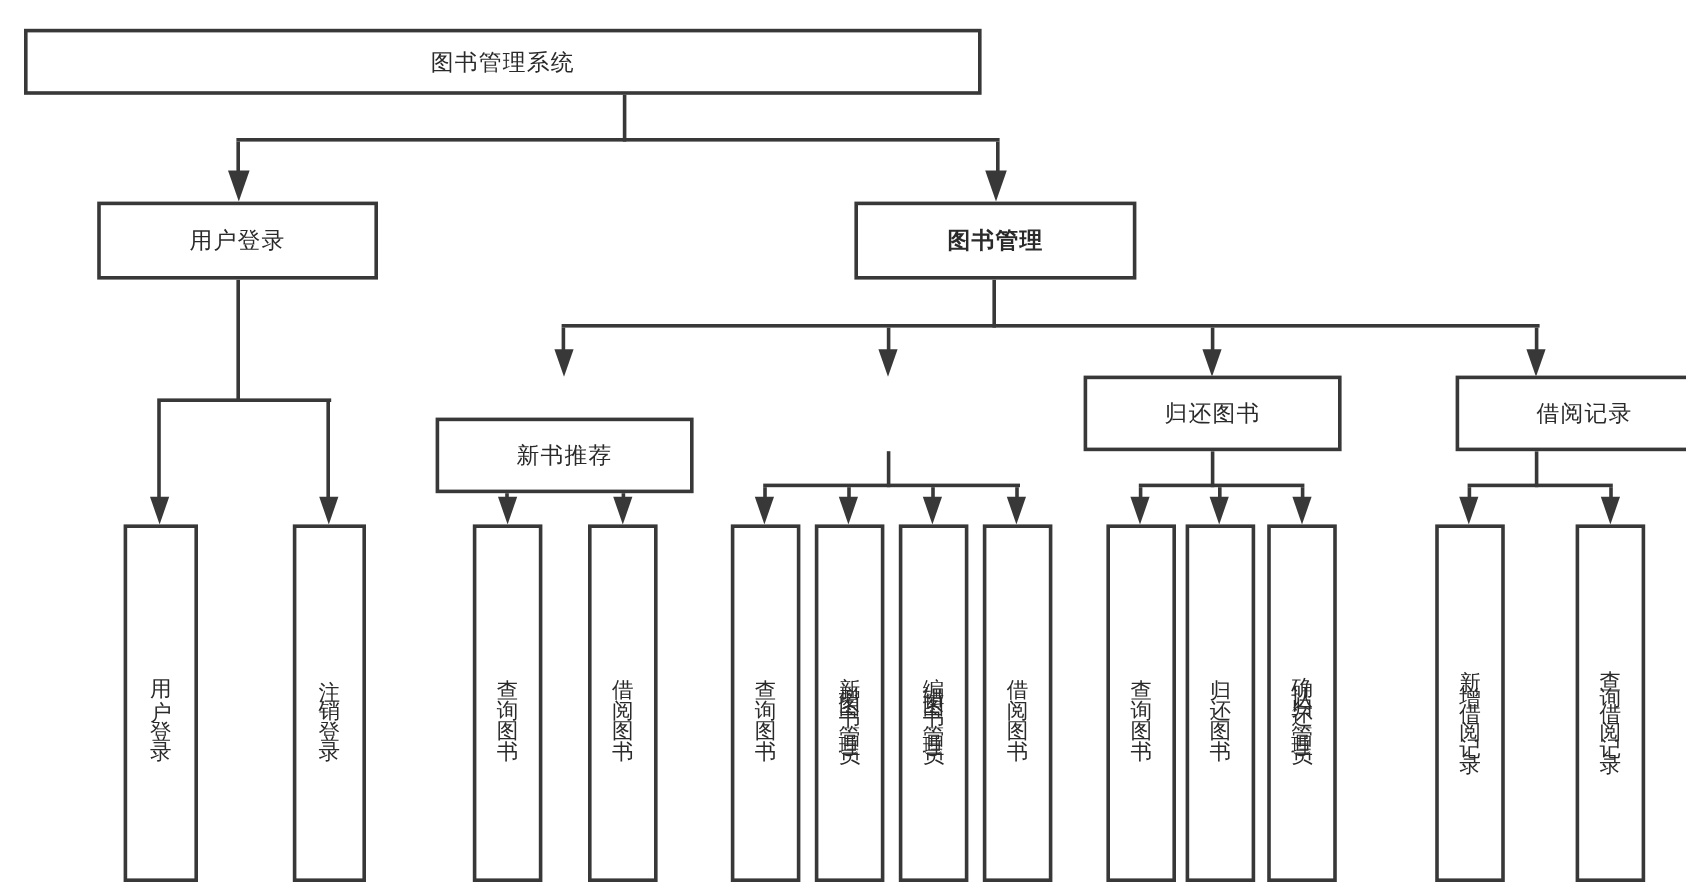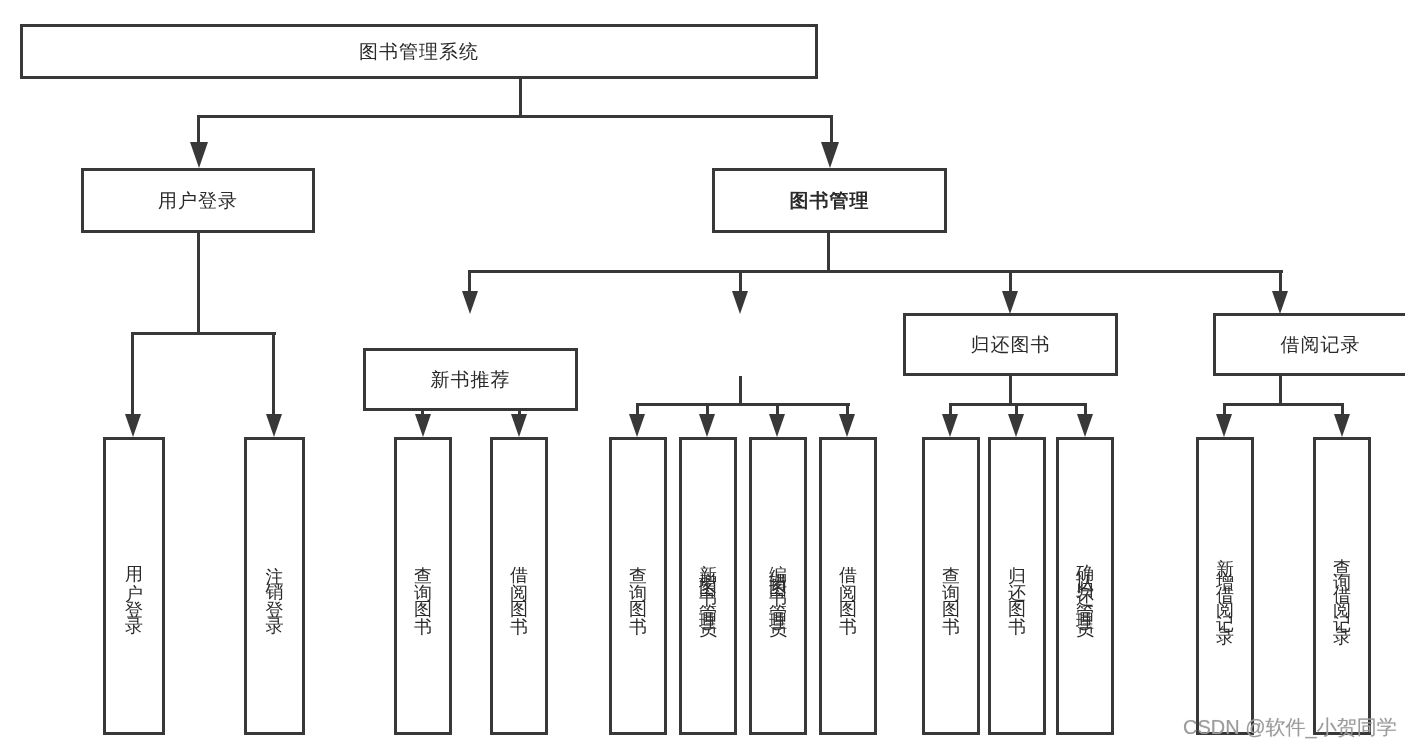--- a/index.html
+++ b/index.html
@@ -159,15 +159,14 @@
     <span>确认归还（管理员）</span>
   </div>
 
   <div class="box leaf sp-mid" style="left:1196px;top:437px;width:58px;height:298px;">
     <span>新增借阅记录</span>
   </div>
   <div class="box leaf sp-mid" style="left:1313px;top:437px;width:58px;height:298px;">
     <span>查询借阅记录</span>
   </div>
 
-  <div class="watermark">CSDN @软件_小贺同学</div>
 
 </div>
 
 </body></html>

